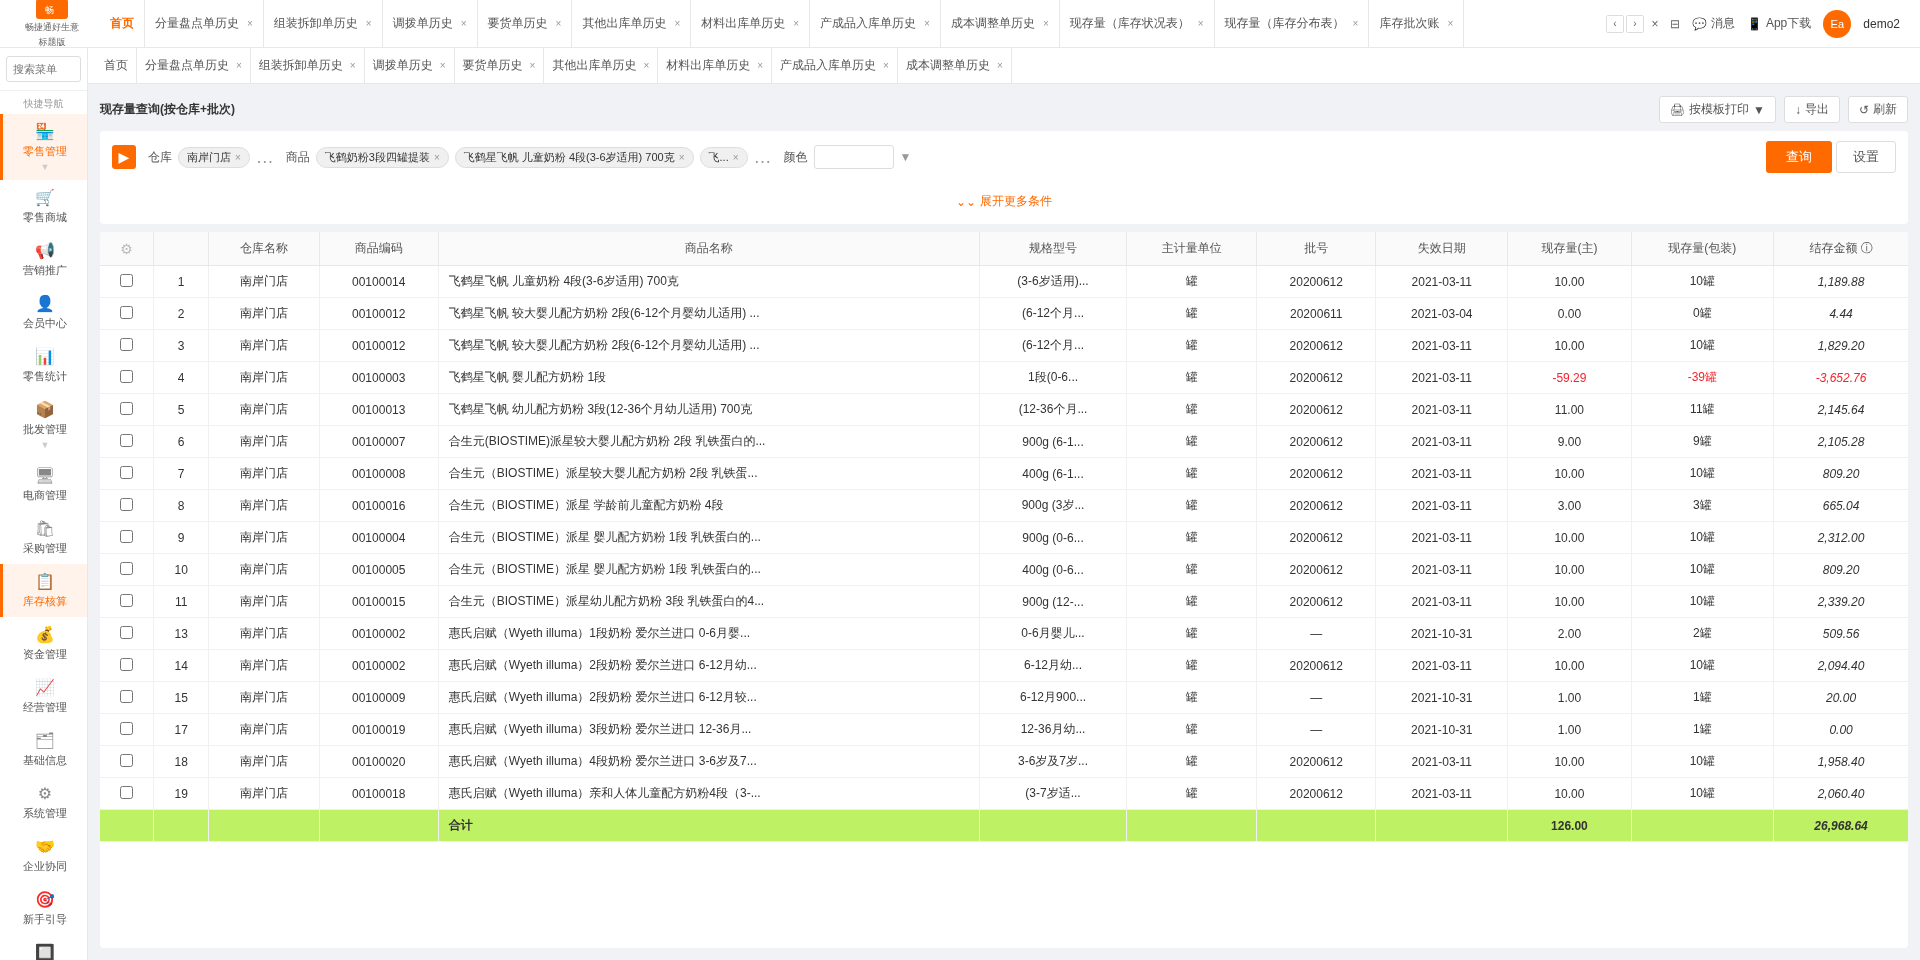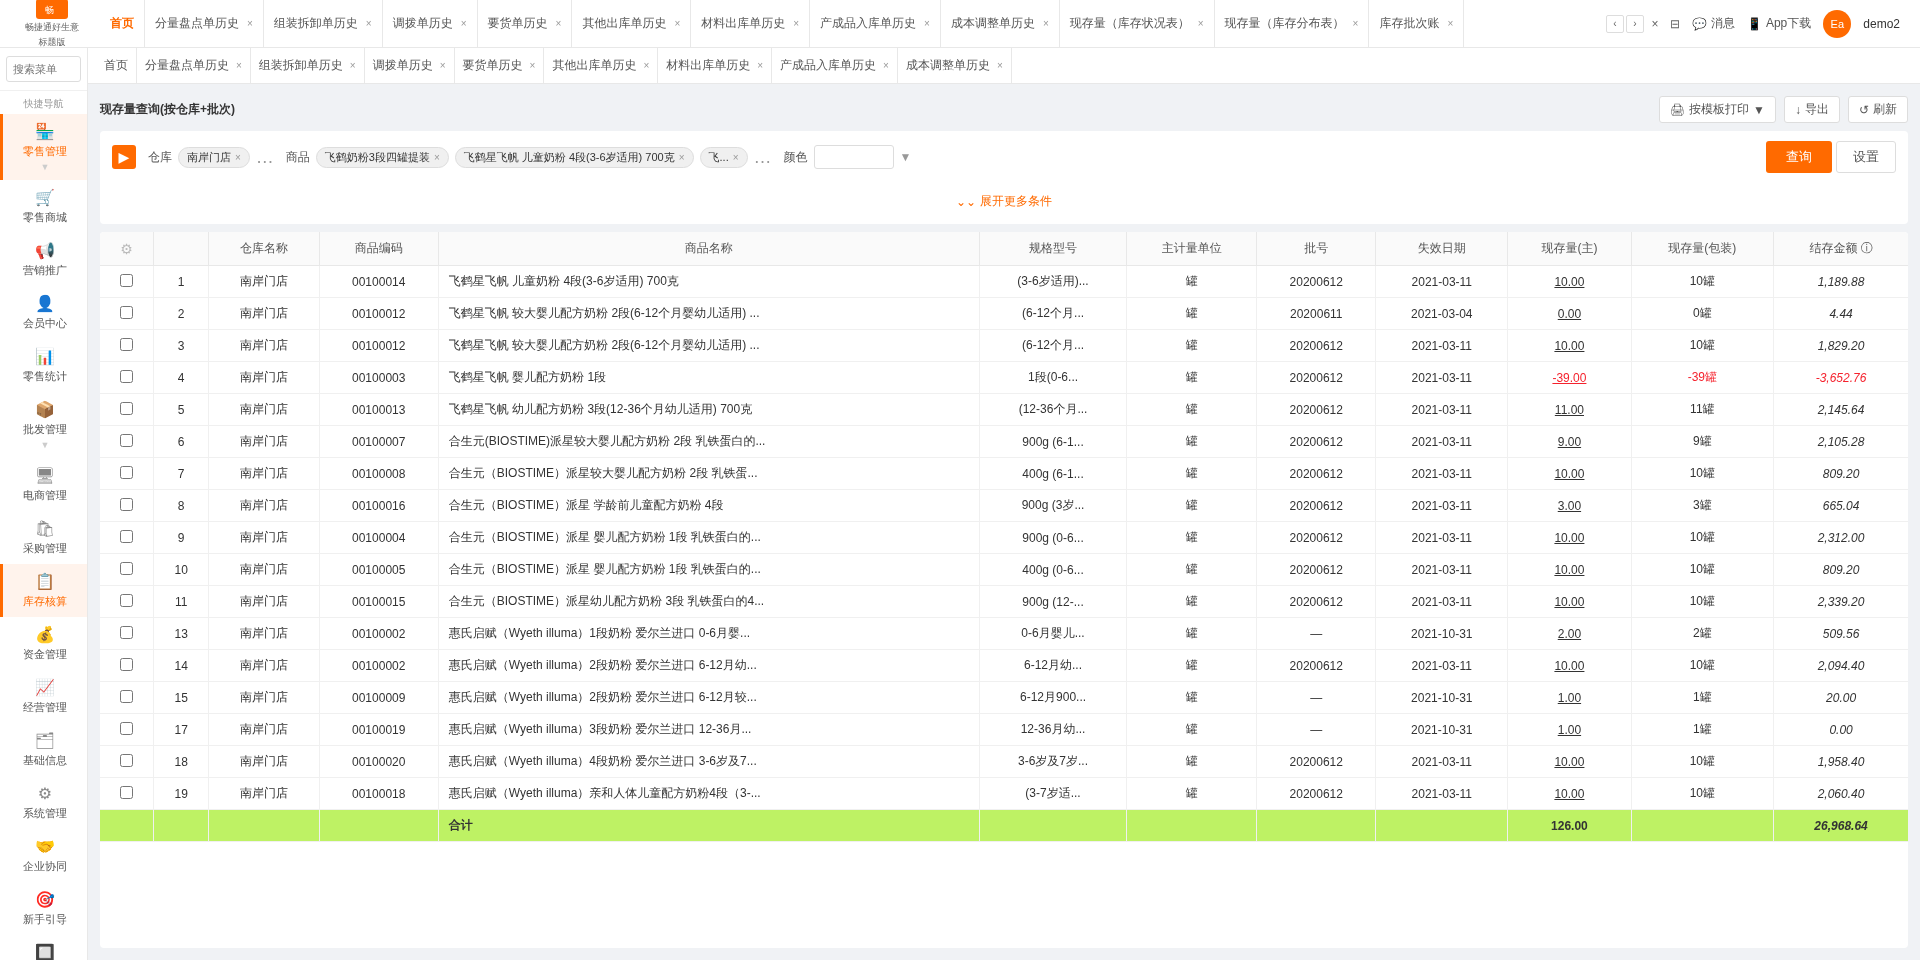--- a/index.html
+++ b/index.html
@@ -247,21 +247,21 @@
     tbody td {
       padding: 7px 10px;
       text-align: center;
       border-right: 1px solid #f0f0f0;
       white-space: nowrap;
       color: #333;
     }
     tbody td:last-child { border-right: none; font-style: italic; }
     tbody td.text-left { text-align: left; }
     tbody td.red { color: #f5222d; }
-    .underline-link { text-decoration: underline; color: #333; cursor: pointer; text-align: center; }
+    .underline-link { color: #333; cursor: pointer; text-align: center; }
     .gear-icon { color: #bbb; font-size: 14px; cursor: pointer; }
     .settings-col { text-align: center; }
   </style>
 </head>
 <body>
 
 <div class="top-bar">
   <div class="logo-area">
     <div class="logo-icon">
       <svg width="20" height="14" viewBox="0 0 20 14">
@@ -533,21 +533,21 @@
               <tr>
                 <td><input type="checkbox" style=""></td>
                 <td>4</td>
                 <td>南岸门店</td>
                 <td>00100003</td>
                 <td class="text-left">飞鹤星飞帆 婴儿配方奶粉 1段</td>
                 <td>1段(0-6...</td>
                 <td>罐</td>
                 <td>20200612</td>
                 <td>2021-03-11</td>
-                <td class="red underline-link">-39.00</td>
+                <td class="red underline-link">-59.29</td>
                 <td class="red">-39罐</td>
                 <td class="red">-3,652.76</td>
               </tr>
               <tr>
                 <td><input type="checkbox" style=""></td>
                 <td>5</td>
                 <td>南岸门店</td>
                 <td>00100013</td>
                 <td class="text-left">飞鹤星飞帆 幼儿配方奶粉 3段(12-36个月幼儿适用) 700克</td>
                 <td>(12-36个月...</td>

